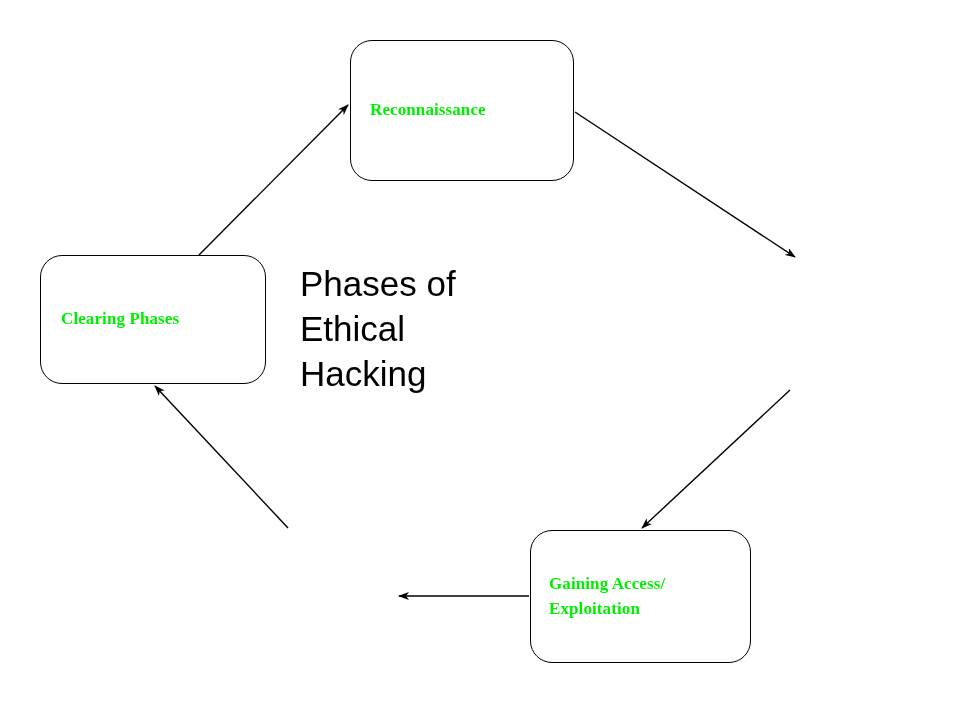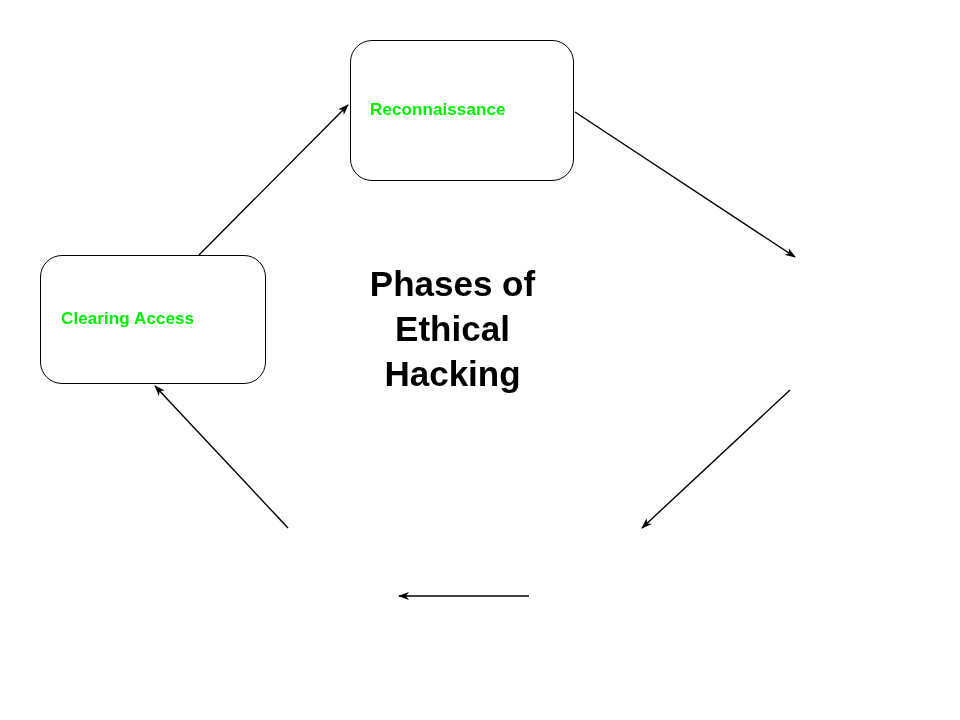--- a/index.html
+++ b/index.html
@@ -20,21 +20,21 @@
     box-sizing: border-box;
     border: 1.4px solid #000000;
     border-radius: 22px;
     background: #ffffff;
     display: flex;
     align-items: center;
     z-index: 3;
   }
   .phase-label {
     color: #00ee00;
-    font-family: Liberation Sans, sans-serif;
+    font-family: Liberation Serif, serif;
     font-weight: bold;
     font-size: 17px;
     line-height: 1.45;
     white-space: pre-line;
     letter-spacing: 0.1px;
   }
   
   #box-recon       { left: 350px; top: 40px;  width: 224px; height: 141px; }
   #box-scanning    { left: 680px; top: 258px; width: 223px; height: 131px; }
   #box-gaining     { left: 530px; top: 530px; width: 221px; height: 133px; }
@@ -45,24 +45,24 @@
   #box-scanning .phase-label    { padding-left: 21px; }
   #box-gaining .phase-label     { padding-left: 18px; }
   #box-maintaining .phase-label { padding-left: 19px; }
   #box-clearing .phase-label    { padding-left: 20px; }
 
   #center-title {
     position: absolute;
     left: 300px;
     top: 262px;
     width: 305px;
-    text-align: center;
+    text-align: left;
     color: #000000;
     font-family: "Liberation Sans", sans-serif;
-    font-weight: bold;
+    font-weight: normal;
     font-size: 35px;
     line-height: 1.28;
     white-space: pre-line;
     z-index: 2;
   }
   #arrow-layer {
     position: absolute;
     left: 0;
     top: 0;
     width: 960px;
@@ -91,23 +91,27 @@
     <line x1="529" y1="596" x2="399" y2="596" stroke="#000000" stroke-width="1.4" marker-end="url(#arrowhead)"></line>
 
     <line x1="288" y1="528" x2="155" y2="386" stroke="#000000" stroke-width="1.4" marker-end="url(#arrowhead)"></line>
   </svg>
 
   <div class="phase-box" id="box-recon">
     <span class="phase-label">Reconnaissance</span>
   </div>
 
 
+  <div class="phase-box" id="box-gaining">
+    <span class="phase-label">Gaining Access/
+Exploitation</span>
+  </div>
 
 
   <div class="phase-box" id="box-clearing">
-    <span class="phase-label">Clearing Access</span>
+    <span class="phase-label">Clearing Phases</span>
   </div>
 
   <div id="center-title">Phases of
 Ethical
 Hacking</div>
 
 </div>
 
 </body></html>

